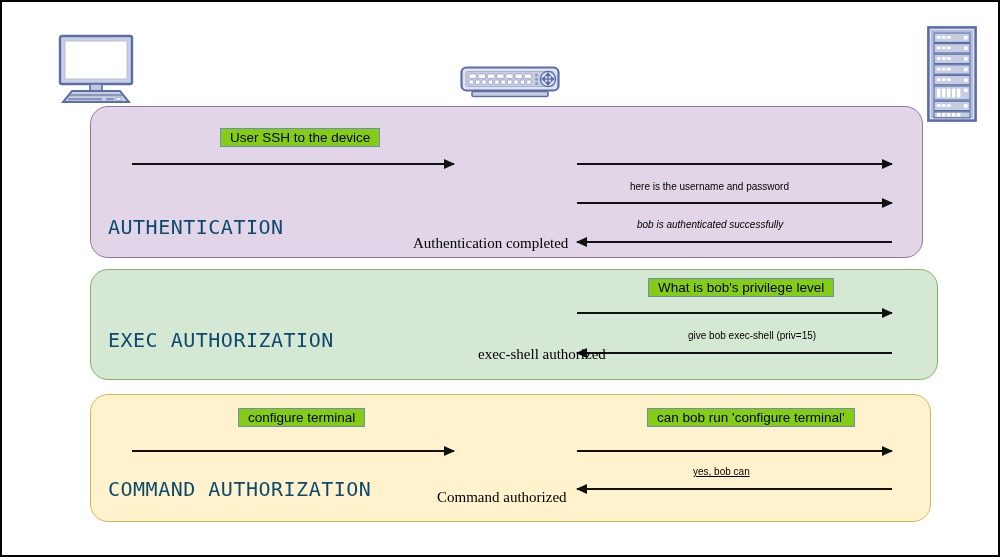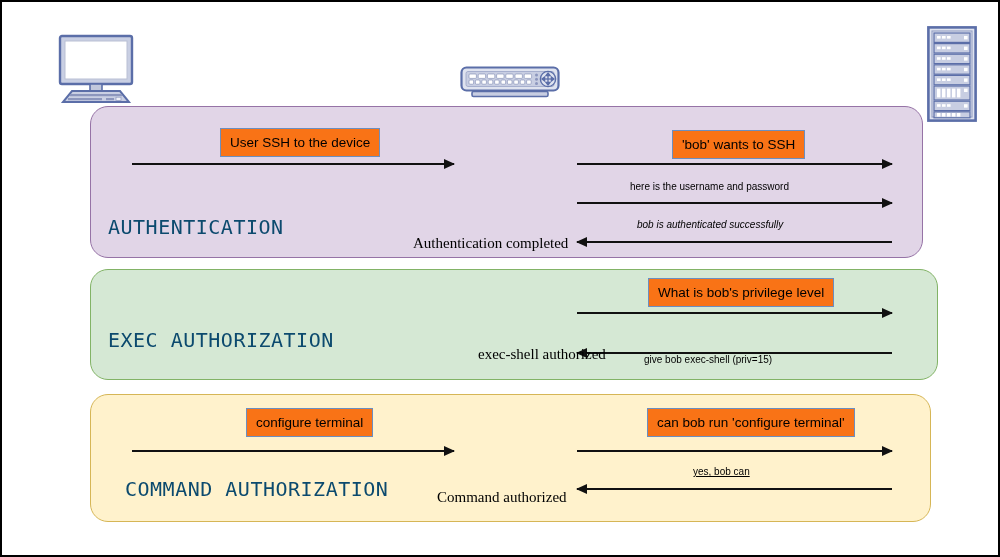--- a/index.html
+++ b/index.html
@@ -70,31 +70,31 @@
     left:-1px;
     border-top:5.5px solid transparent;
     border-bottom:5.5px solid transparent;
     border-right:11px solid #111111;
   }
 
   
   .box-label{
     position:absolute;
     box-sizing:border-box;
-    background:#f97316;
+    background:#84cc16;
     border:1.3px solid #6c8ebf;
     color:#000000;
     font-size:13.5px;
     line-height:1;
     display:flex;
     align-items:center;
     justify-content:center;
     white-space:nowrap;
     padding:0 9px;
-    height:29px;
+    height:19px;
   }
   .plain-label{
     position:absolute;
     font-size:10px;
     color:#000000;
     white-space:nowrap;
   }
   .serif-label{
     position:absolute;
     font-family:"Liberation Serif","DejaVu Serif",serif;
@@ -254,21 +254,20 @@
   <div class="band band-auth"></div>
 
   <div class="band-title" style="left:106px;top:213px;">AUTHENTICATION</div>
 
   <div class="box-label" style="left:218px;top:126px;">User SSH to the device</div>
   <div class="arrow right" style="left:130px;top:155px;width:322px;">
     <span class="shaft"></span>
       <span class="head"></span>
   </div>
 
-  <div class="box-label" style="left:670px;top:128px;">'bob' wants to SSH</div>
   <div class="arrow right" style="left:575px;top:155px;width:315px;">
     <span class="shaft"></span>
       <span class="head"></span>
   </div>
 
   <div class="plain-label" style="left:628px;top:179px;">here is the username and password</div>
   <div class="arrow right" style="left:575px;top:194px;width:315px;">
     <span class="shaft"></span>
       <span class="head"></span>
   </div>
@@ -284,33 +283,33 @@
   <div class="band band-exec"></div>
 
   <div class="band-title" style="left:106px;top:326px;">EXEC AUTHORIZATION</div>
 
   <div class="box-label" style="left:646px;top:276px;">What is bob's privilege level</div>
   <div class="arrow right" style="left:575px;top:304px;width:315px;">
     <span class="shaft"></span>
       <span class="head"></span>
   </div>
 
-  <div class="plain-label" style="left:642px;top:328px;margin-top:24px;">give bob exec-shell (priv=15)</div>
+  <div class="plain-label" style="left:686px;top:328px;">give bob exec-shell (priv=15)</div>
   <div class="arrow left" style="left:575px;top:344px;width:315px;">
     <span class="shaft"></span>
       <span class="head"></span>
   </div>
 
   <div class="serif-label" style="left:433px;top:344px;margin-left:43px;">exec-shell authorized</div>
 
   <div class="band band-cmd"></div>
 
-  <div class="band-title" style="left:106px;top:475px;margin-left:17px;">COMMAND AUTHORIZATION</div>
-
-  <div class="box-label" style="left:244px;top:406px;">configure terminal</div>
+  <div class="band-title" style="left:106px;top:475px;">COMMAND AUTHORIZATION</div>
+
+  <div class="box-label" style="left:236px;top:406px;">configure terminal</div>
   <div class="arrow right" style="left:130px;top:442px;width:322px;">
     <span class="shaft"></span>
       <span class="head"></span>
   </div>
 
   <div class="box-label" style="left:645px;top:406px;text-align:center;">can bob run 'configure terminal'</div>
   <div class="arrow right" style="left:575px;top:442px;width:315px;">
     <span class="shaft"></span>
       <span class="head"></span>
   </div>

